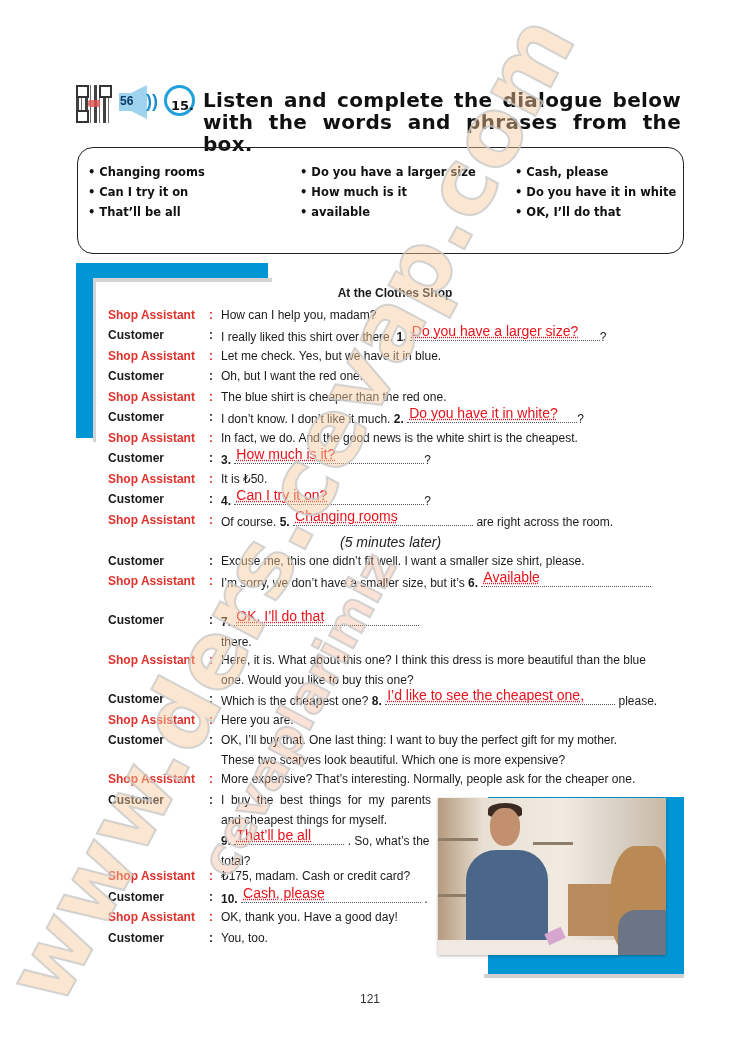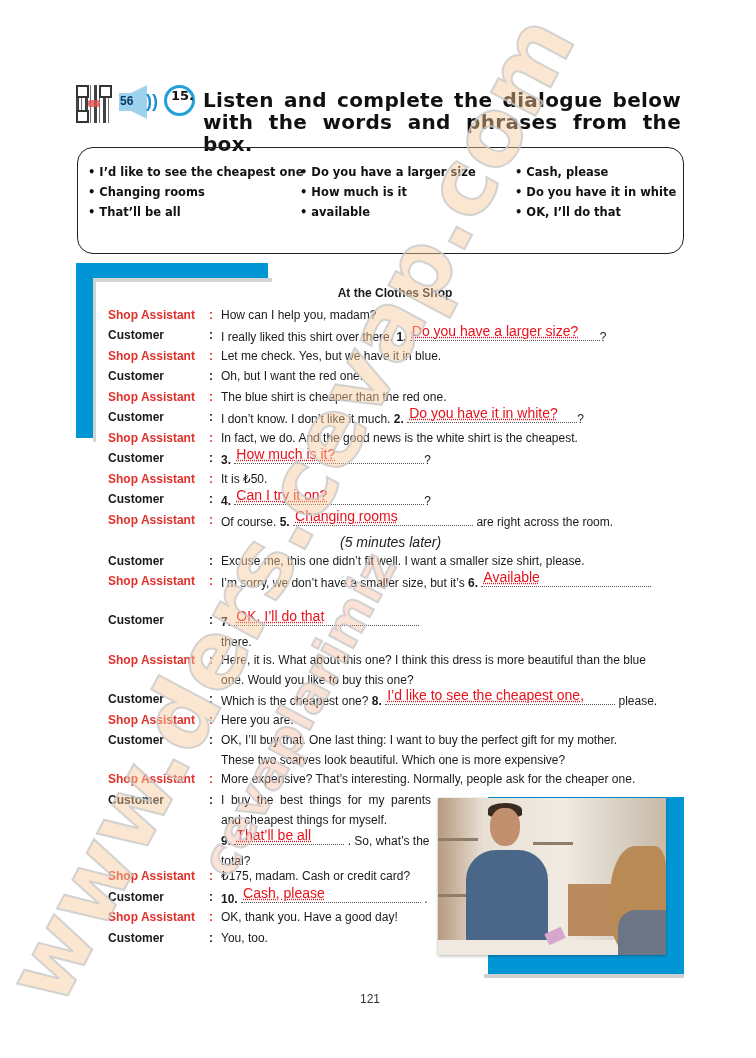--- a/index.html
+++ b/index.html
@@ -17,21 +17,21 @@
       opacity: .85; }
     .qr::before, .qr::after { content: ""; position: absolute; width: 9px; height: 9px; border: 2px solid #111; background: #fff; }
     .qr::before { left: 0; top: 0; }
     .qr::after { right: 0; top: 0; }
     .qr .qr-bl { position: absolute; left: 0; bottom: 0; width: 9px; height: 9px; border: 2px solid #111; background: #fff; }
     .qr .qr-mark { position: absolute; left: 12px; top: 15px; width: 12px; height: 7px; background: #d33; border-radius: 2px; opacity: .8; }
     .speaker { left: 117px; top: 84px; width: 34px; height: 36px; text-decoration: underline; }
     .speaker-num { position: absolute; left: 3px; top: 10px; font-size: 12px; font-weight: bold; color: #0a3a66; }
     .wave { left: 146px; top: 91px; font-size: 18px; color: #1b8ed0; font-weight: bold; }
     .ex-num { left: 164px; top: 85px; width: 31px; height: 31px; border: 3px solid #22a0dc; border-radius: 50%;
-      box-sizing: border-box; display: flex; align-items: flex-start; justify-content: center; }
+      box-sizing: border-box; display: flex; align-items: flex-end; justify-content: center; }
     .ex-num span { font-family: "DejaVu Sans", sans-serif; font-weight: bold; font-size: 13px; color: #111; margin-left: 6px; }
     .instr { left: 203px; top: 89px; width: 478px; font-family: "DejaVu Sans", sans-serif; font-size: 20px; font-weight: bold;
       line-height: 22px; letter-spacing: 0.3px; text-align: justify; text-align-last: left; color: #111; }
 
     
     .wordbox { left: 77px; top: 147px; width: 607px; height: 107px; border: 1.5px solid #222; border-radius: 16px; box-sizing: border-box; }
     .wcol { position: absolute; top: 14px; }
     .wcol div { font-family: "DejaVu Sans", sans-serif; font-weight: bold; font-size: 11.5px; line-height: 20px; color: #111; white-space: nowrap; }
     .wcol div::before { content: "• "; }
 
@@ -91,22 +91,22 @@
   <span class="speaker-num">56</span>
 </div>
 <div class="abs wave">))</div>
 <div class="abs ex-num">
     <span>15.</span>
   </div>
 <div class="abs instr">Listen and complete the dialogue below with the words and phrases from the box.</div>
 
 <div class="abs wordbox">
   <div class="wcol" style="left:10px">
-    <div>I’d like to see the cheapest one</div>
     <div>Changing rooms</div>
+    <div>Can I try it on</div>
     <div>That’ll be all</div>
   </div>
   <div class="wcol" style="left:222px">
     <div>Do you have a larger size</div>
     <div>How much is it</div>
     <div>available</div>
   </div>
   <div class="wcol" style="left:437px">
     <div>Cash, please</div>
     <div>Do you have it in white</div>

